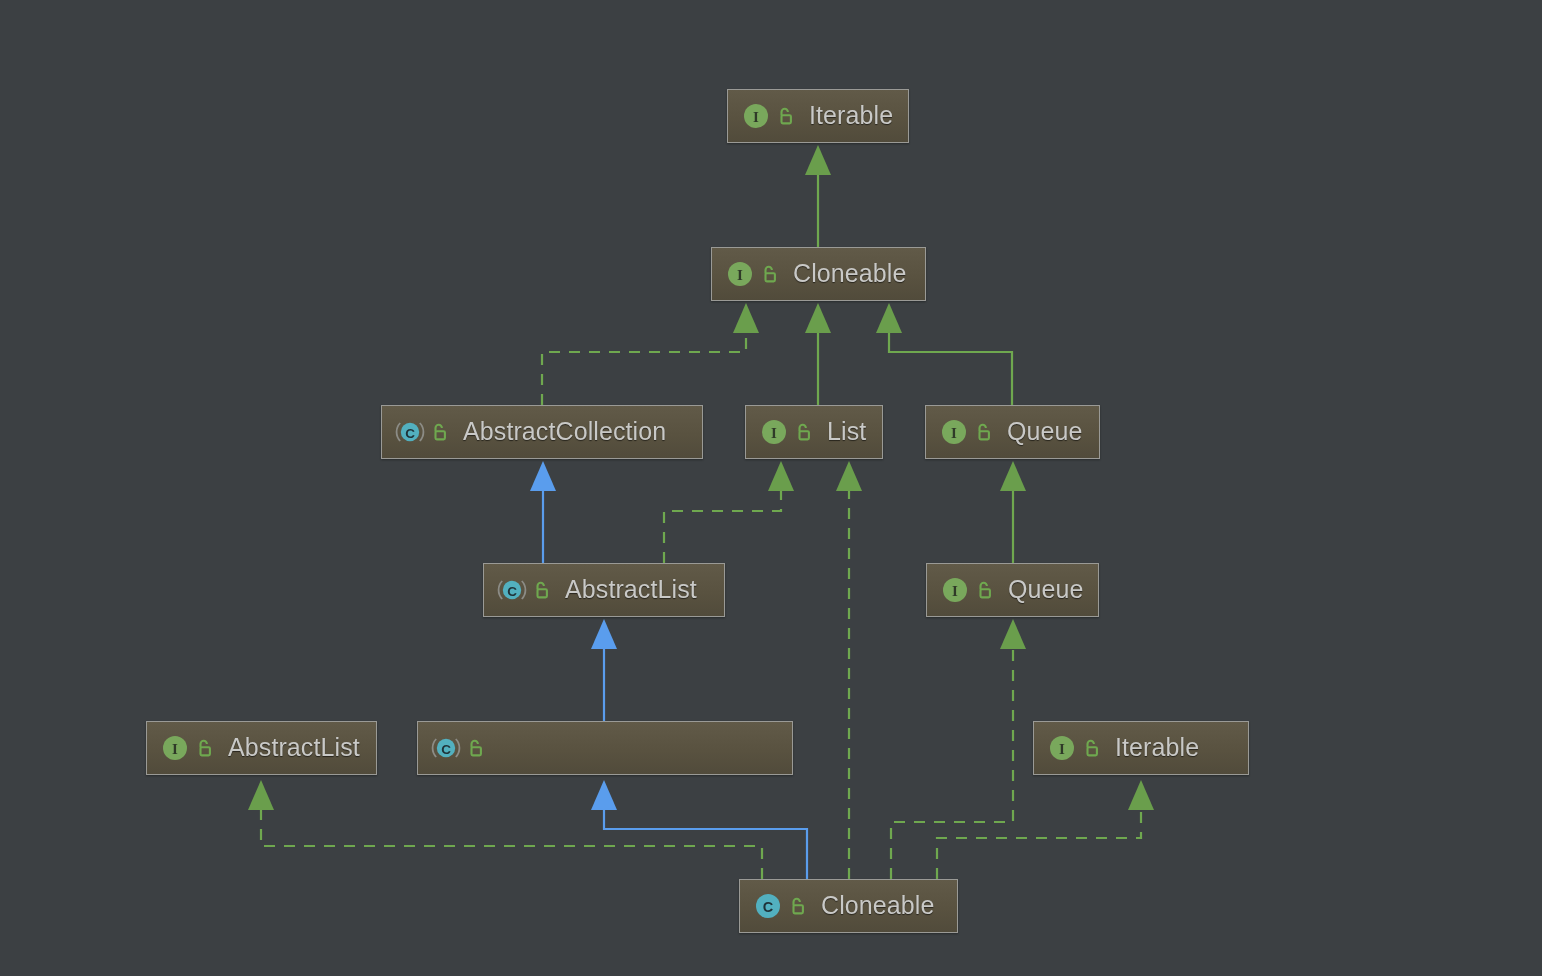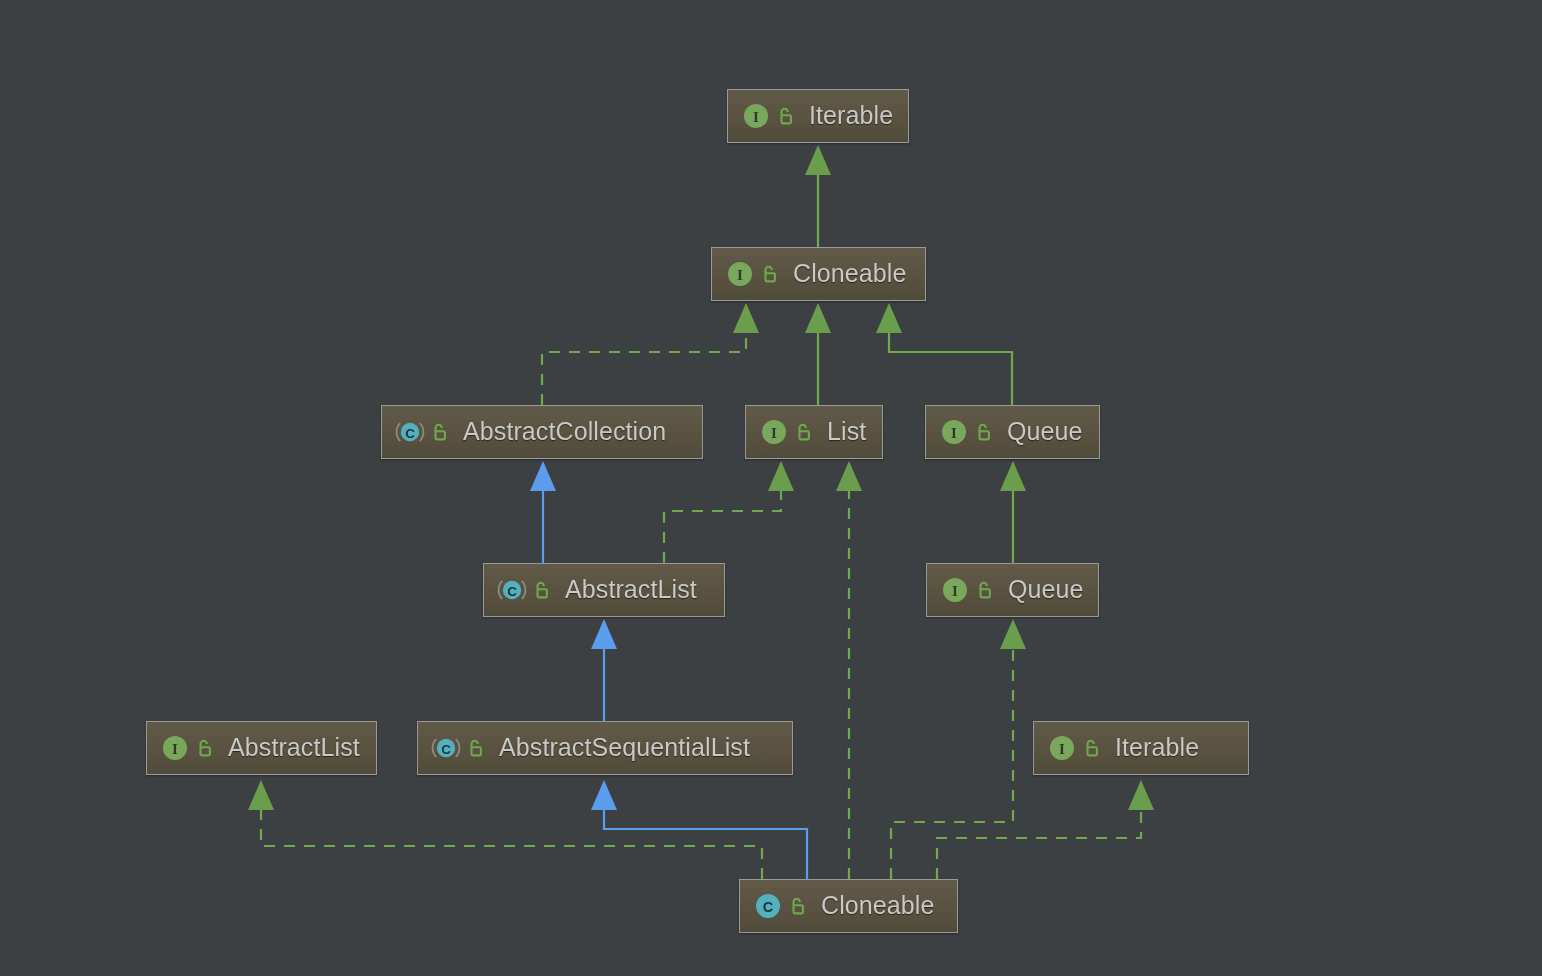--- a/index.html
+++ b/index.html
@@ -280,21 +280,20 @@
         <circle cx="15" cy="15" r="9.2" fill="#52b0bf"></circle>
         <text x="15" y="20.5" text-anchor="middle" font-family="Liberation Sans, sans-serif" font-size="13.5" font-weight="bold" fill="#1f3238">C</text>
       </svg>
     </span>
     <span class="icon-wrap">
       <svg class="lock-icon" viewBox="0 0 22 22" xmlns="http://www.w3.org/2000/svg">
         <path d="M7.5 10.5 V7 a3.2 3.2 0 0 1 6.4 0" fill="none" stroke="#6fa84f" stroke-width="2.1"></path>
         <rect x="7.5" y="10.2" width="9.4" height="8.2" rx="1.3" fill="none" stroke="#6fa84f" stroke-width="2.1"></rect>
       </svg>
     </span>
-    <span class="node-label">AbstractSequentialList</span>
   </div>
 
   <div class="node" style="left:1033px; top:721px; width:216px;">
     <span class="icon-wrap">
       <svg class="type-icon" viewBox="0 0 30 30" xmlns="http://www.w3.org/2000/svg">
         <circle cx="15" cy="15" r="12" fill="#79a85c"></circle>
         <text x="15" y="21" text-anchor="middle" font-family="Liberation Serif, serif" font-size="15" font-weight="bold" fill="#2f3a28">I</text>
       </svg>
     </span>
     <span class="icon-wrap">

